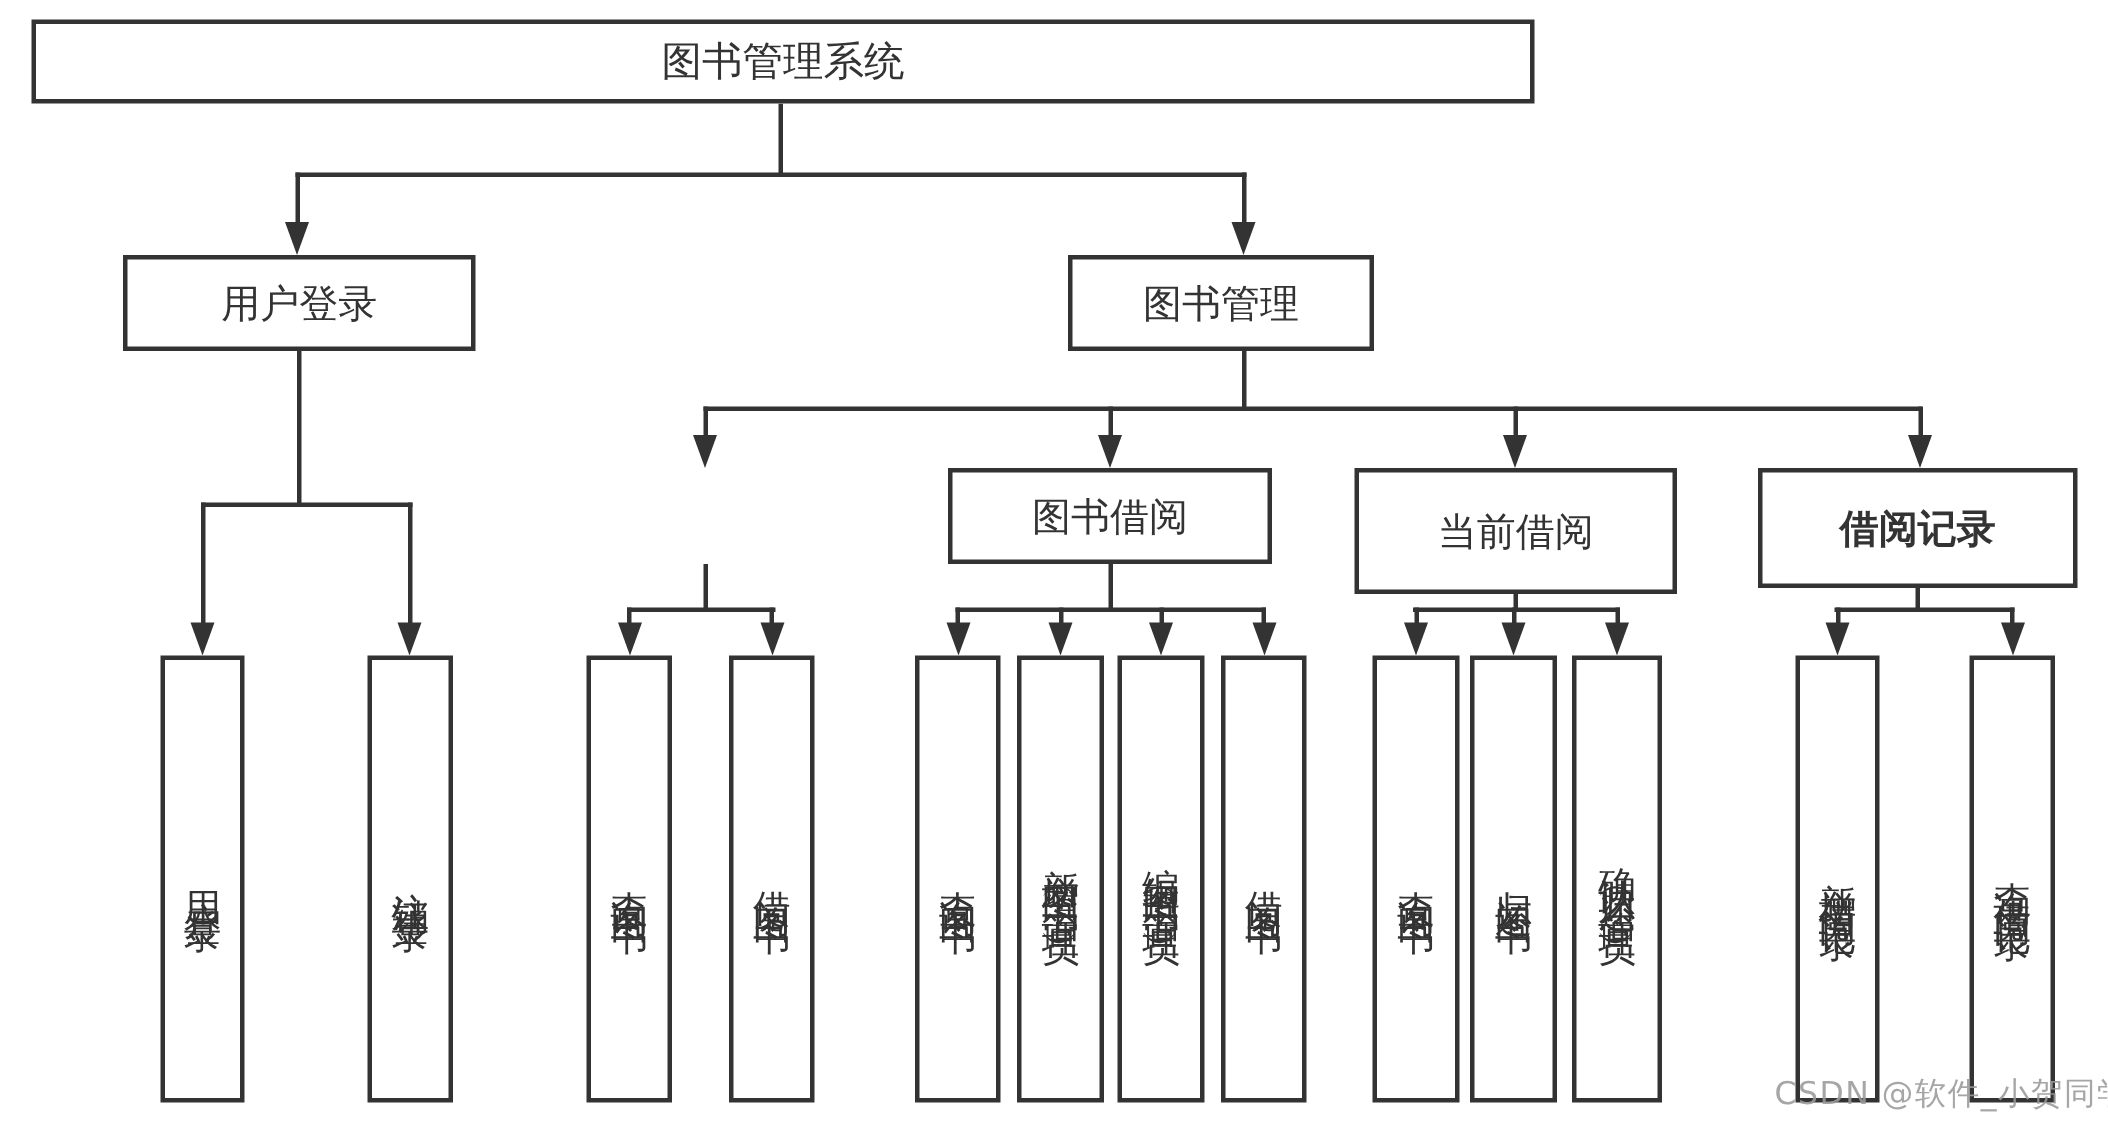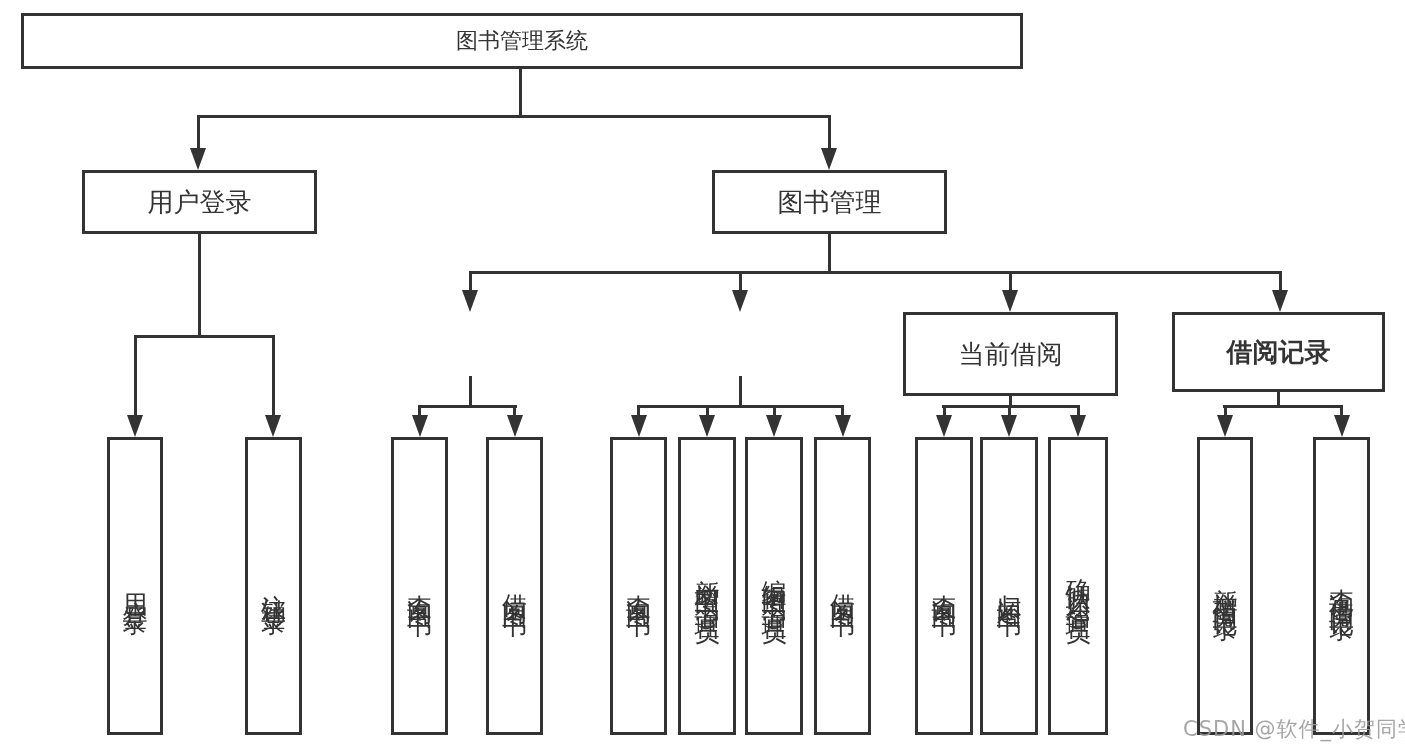--- a/index.html
+++ b/index.html
@@ -7,21 +7,21 @@
     position:relative; width:1405px; height:747px; background:#ffffff;
     font-family:"DejaVu Sans","Liberation Sans",sans-serif; color:#333333;
     overflow:hidden;
   }
   .box {
     position:absolute; border:3px solid #333333; background:#ffffff;
     display:flex; align-items:center; justify-content:center;
     box-sizing:border-box; z-index:2;
   }
   .box.h span { font-size:26px; white-space:nowrap; }
-  .box.top span { font-size:22px; }
+  .box.top span { font-size:27px; }
   .box.v span {
     writing-mode:vertical-rl; text-orientation:mixed;
     font-size:25px; letter-spacing:6px; line-height:1; white-space:nowrap;
   }
   .hline, .vline { position:absolute; background:#333333; z-index:1; }
   .hline { height:3px; }
   .vline { width:3px; }
   .arrow {
     position:absolute; width:0; height:0; z-index:1;
     border-left:8px solid transparent; border-right:8px solid transparent;
@@ -45,21 +45,21 @@
   <div class="vline" style="left:519px;top:69px;height:48px;"></div>
   <div class="hline" style="left:197px;top:115px;width:634px;"></div>
   <div class="vline" style="left:197px;top:115px;height:35px;"></div>
   <div class="arrow" style="left:190px;top:148px;"></div>
   <div class="vline" style="left:828px;top:115px;height:35px;"></div>
   <div class="arrow" style="left:821px;top:148px;"></div>
 
   <div class="box h" style="left:82px;top:170px;width:235px;height:64px;">
     <span>用户登录</span>
   </div>
-  <div class="box h" style="left:712px;top:170px;width:235px;height:64px;">
+  <div class="box h" style="left:712px;top:170px;width:204px;height:64px;">
     <span>图书管理</span>
   </div>
 
   <div class="vline" style="left:198px;top:234px;height:103px;"></div>
   <div class="hline" style="left:134px;top:335px;width:141px;"></div>
   <div class="vline" style="left:134px;top:335px;height:82px;"></div>
   <div class="arrow" style="left:127px;top:415px;"></div>
   <div class="vline" style="left:272px;top:335px;height:82px;"></div>
   <div class="arrow" style="left:265px;top:415px;"></div>
 
@@ -67,20 +67,23 @@
   <div class="hline" style="left:469px;top:271px;width:812px;"></div>
   <div class="vline" style="left:469px;top:271px;height:21px;"></div>
   <div class="arrow" style="left:462px;top:290px;"></div>
   <div class="vline" style="left:739px;top:271px;height:21px;"></div>
   <div class="arrow" style="left:732px;top:290px;"></div>
   <div class="vline" style="left:1009px;top:271px;height:21px;"></div>
   <div class="arrow" style="left:1002px;top:290px;"></div>
   <div class="vline" style="left:1279px;top:271px;height:21px;"></div>
   <div class="arrow" style="left:1272px;top:290px;"></div>
 
+  <div class="box h" style="left:632px;top:312px;width:216px;height:64px;">
+    <span>图书借阅</span>
+  </div>
   <div class="box h" style="left:903px;top:312px;width:215px;height:84px;">
     <span>当前借阅</span>
   </div>
   <div class="box h" style="left:1172px;top:312px;width:213px;height:80px;font-weight:bold;">
     <span>借阅记录</span>
   </div>
 
   <div class="vline" style="left:469px;top:376px;height:32px;"></div>
   <div class="hline" style="left:418px;top:405px;width:99px;"></div>
   <div class="vline" style="left:418px;top:405px;height:12px;"></div>

